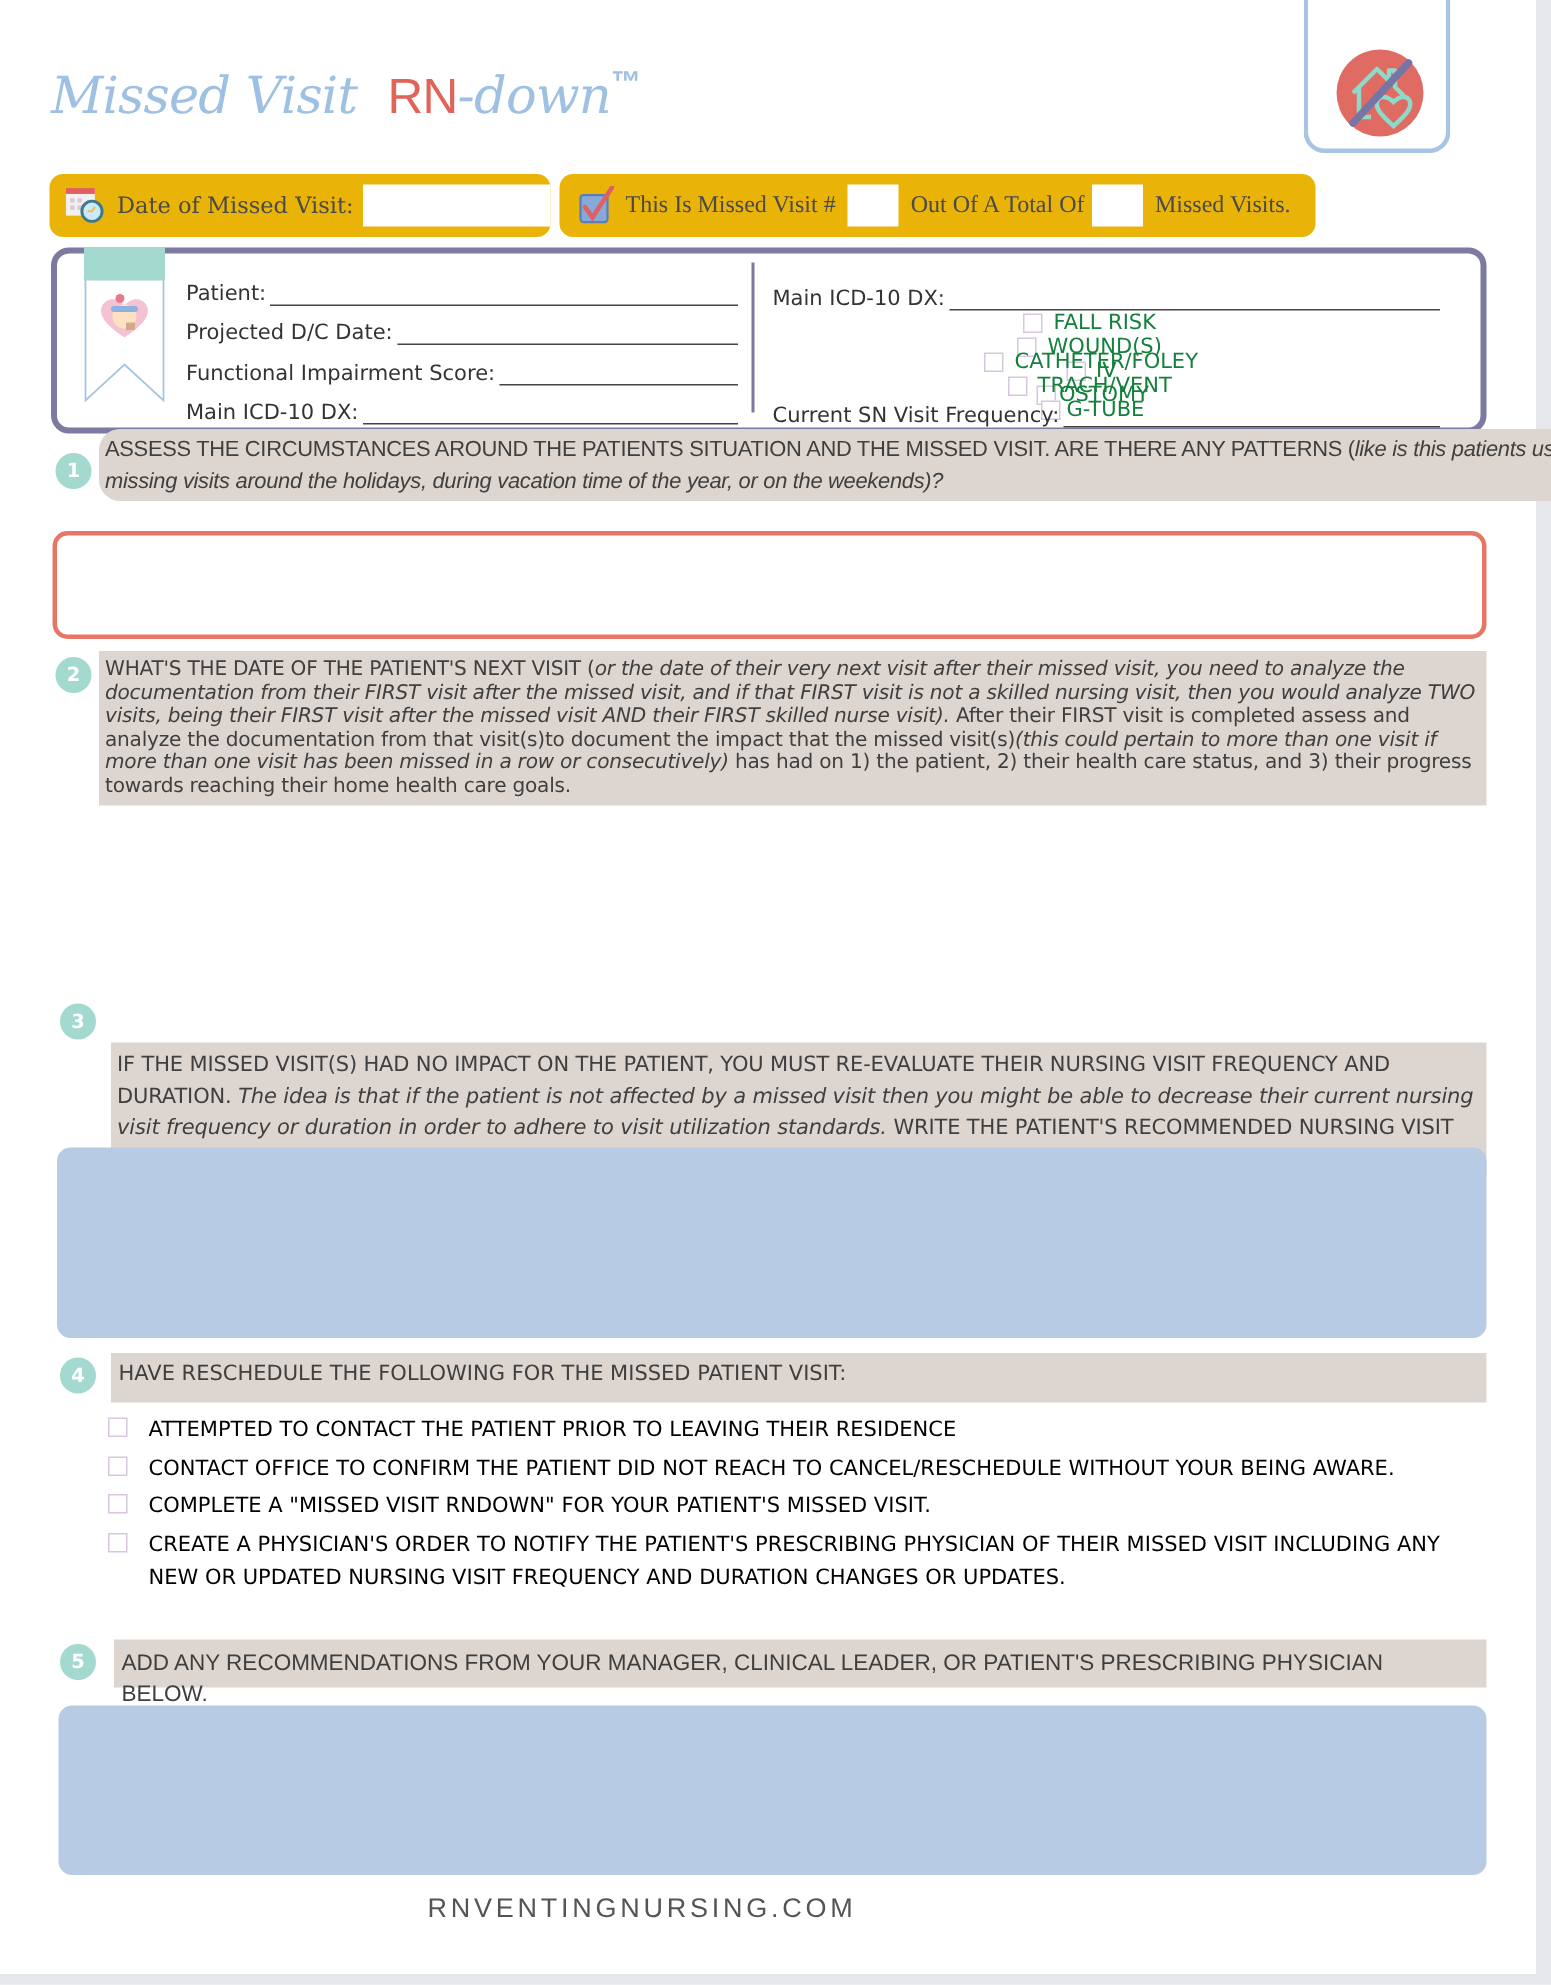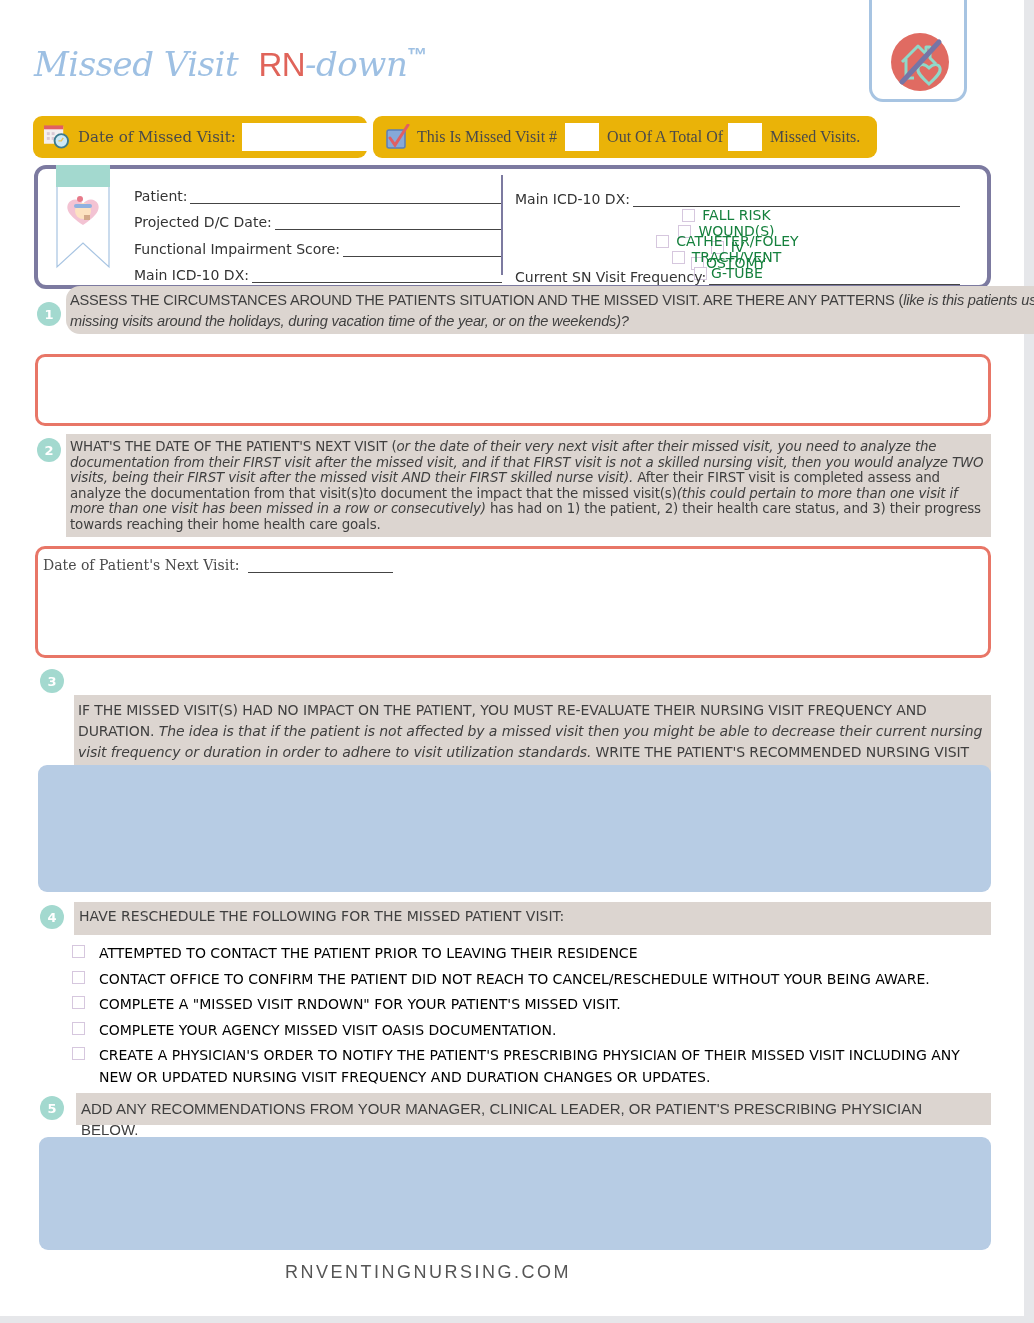--- a/index.html
+++ b/index.html
@@ -25,21 +25,21 @@
   .pill .field { background: #fff; height: 28px; display: inline-block; }
   .pill-1 .field { width: 130px; margin-left: 6px; }
   .pill-2 .field.n1 { width: 34px; margin: 0 8px; }
   .pill-2 .field.n2 { width: 34px; margin: 0 8px 0 5px; }
   .pill .lbl { white-space: nowrap; }
   .pill-2 .lbl { font-family: "Liberation Serif", serif; font-size: 16px; }
 
   
   .info-box { position: absolute; left: 34px; top: 165px; width: 957px; height: 124px; border: 4px solid #7c7aa0; border-radius: 12px; background: #fff; }
   .ribbon { position: absolute; left: 18px; top: -4px; width: 54px; height: 104px; }
-  .info-left { position: absolute; left: 96px; top: 8px; width: 368px; }
+  .info-left { position: absolute; left: 86px; top: 8px; width: 368px; }
   .info-row { font-family: "DejaVu Sans", sans-serif; font-size: 14px; color: #333; height: 26.5px; display: flex; align-items: flex-end; white-space: nowrap; }
   .info-row .line { flex: 1; border-bottom: 1px solid #444; margin-left: 3px; height: 14px; }
   .v-div { position: absolute; left: 463px; top: 6px; width: 2px; height: 100px; background: #7c7aa0; }
   .info-right { position: absolute; left: 477px; top: 12px; width: 445px; }
   .info-right .info-row { height: 26px; }
   .cb-row { display: flex; align-items: center; height: 26px; font-size: 14px; color: #15803d; font-family: "DejaVu Sans", sans-serif; flex-direction: column; }
   .cb { width: 13px; height: 13px; border: 1px solid #d6c7de; display: inline-block; margin-right: 7px; background: #fff; }
   .cb-item { display: inline-flex; align-items: center; margin-right: 22px; white-space: nowrap; }
 
   
@@ -194,49 +194,39 @@
       </div>
     </div>
   </div>
 
   <div class="sec-num" style="left:37px; top:302px;">1</div>
   <div class="sec-head s1"><span>ASSESS THE CIRCUMSTANCES AROUND THE PATIENTS SITUATION AND THE MISSED VISIT.  ARE THERE ANY PATTERNS (</span><em>like is this patients usually missing visits around the holidays, during vacation time of the year, or on the weekends)?</em></div>
   <div class="ans-red a1"></div>
 
   <div class="sec-num" style="left:37px; top:438px;">2</div>
   <div class="sec-head s2"><span>WHAT'S THE DATE OF THE PATIENT'S NEXT VISIT (</span><em>or the date of their very next visit after their missed visit, you need to analyze the documentation from their FIRST visit after the missed visit, and if that FIRST visit is not a skilled nursing visit, then you would analyze TWO visits, being their FIRST visit after the missed visit AND their FIRST skilled nurse visit).</em><span>  After their FIRST visit is completed assess and analyze the documentation from that visit(s)to document the impact that the missed visit(s)</span><em>(this could pertain to more than one visit if more than one visit has been missed in a row or consecutively)</em><span> has had on 1) the patient, 2) their health care status, and 3) their progress towards reaching their home health care goals.</span></div>
-  <div class="ans-red a2">
-    <div class="next-visit">
-      <span>Date of Patient's Next Visit:</span>
-      <span class="line"></span>
-    </div>
-  </div>
 
   <div class="sec-num" style="left:40px; top:669px;">3</div>
   <div class="sec-head s3"><span>IF THE MISSED VISIT(S) HAD NO IMPACT ON THE PATIENT, YOU MUST RE-EVALUATE THEIR NURSING VISIT FREQUENCY AND DURATION.  </span><em>The idea is that if the patient is not affected by a missed visit then you might be able to decrease their current nursing visit frequency or duration in order to adhere to visit utilization standards.</em><span>  WRITE THE PATIENT'S RECOMMENDED NURSING VISIT FREQUENCY AND DURATION CHANGES BELOW.</span></div>
   <div class="ans-blue b3"></div>
 
   <div class="sec-num" style="left:40px; top:905px;">4</div>
   <div class="sec-head s4">HAVE RESCHEDULE THE FOLLOWING FOR THE MISSED PATIENT VISIT:</div>
   <div class="checklist">
     <div class="check-item">
         <span class="cb"></span>
         <span class="txt">ATTEMPTED TO CONTACT THE PATIENT PRIOR TO LEAVING THEIR RESIDENCE</span>
       </div>
     <div class="check-item">
         <span class="cb"></span>
         <span class="txt">CONTACT OFFICE TO CONFIRM THE PATIENT DID NOT REACH TO CANCEL/RESCHEDULE WITHOUT YOUR BEING AWARE.</span>
       </div>
     <div class="check-item">
         <span class="cb"></span>
         <span class="txt">COMPLETE A "MISSED VISIT RNDOWN" FOR YOUR PATIENT'S MISSED VISIT.</span>
-      </div>
-    <div class="check-item">
-        <span class="cb"></span>
-        <span class="txt">COMPLETE YOUR AGENCY MISSED VISIT OASIS DOCUMENTATION.</span>
       </div>
     <div class="check-item">
         <span class="cb"></span>
         <span class="txt">CREATE A PHYSICIAN'S ORDER TO NOTIFY THE PATIENT'S PRESCRIBING PHYSICIAN OF THEIR MISSED VISIT INCLUDING ANY NEW OR UPDATED NURSING VISIT FREQUENCY AND DURATION CHANGES OR UPDATES.</span>
       </div>
   </div>
 
   <div class="sec-num" style="left:40px; top:1096px;">5</div>
   <div class="sec-head s5">
     <span>ADD ANY RECOMMENDATIONS FROM YOUR MANAGER, CLINICAL LEADER, OR PATIENT'S PRESCRIBING PHYSICIAN</span>

